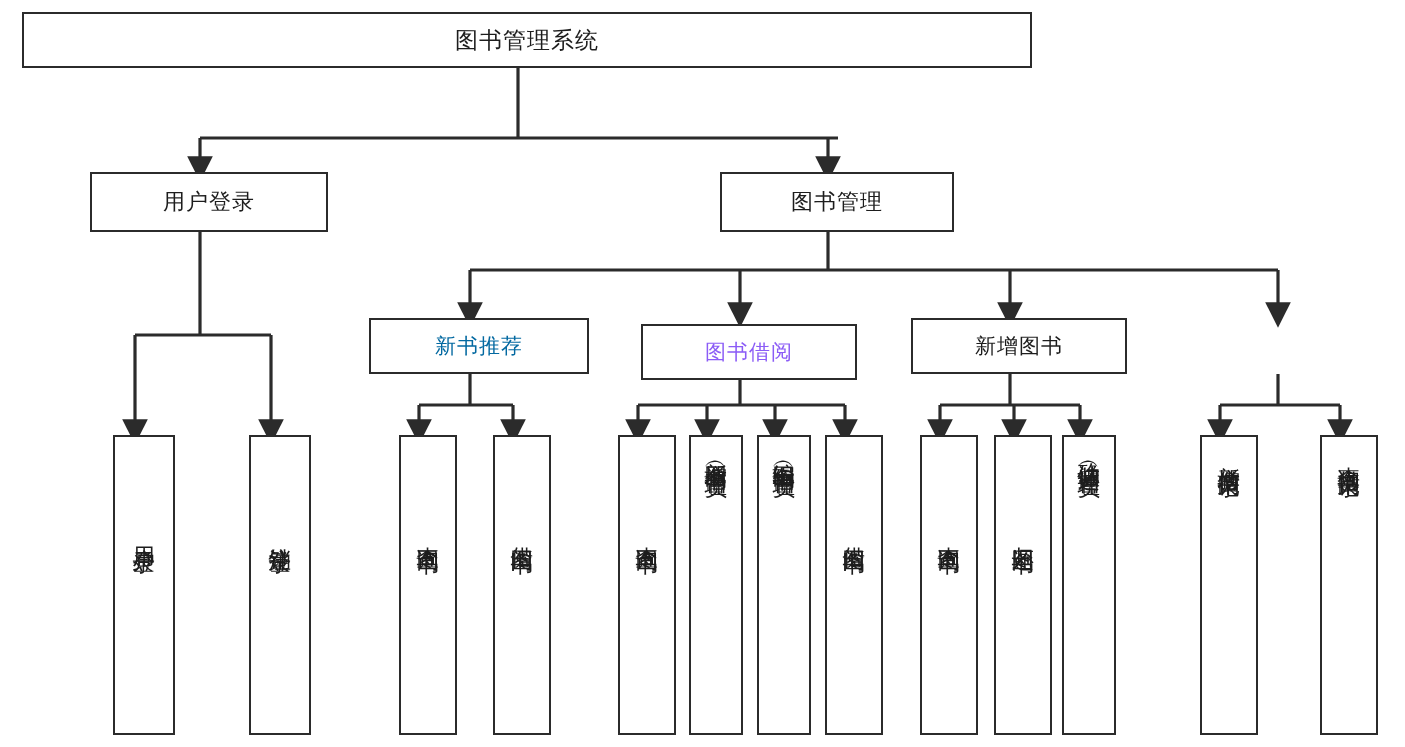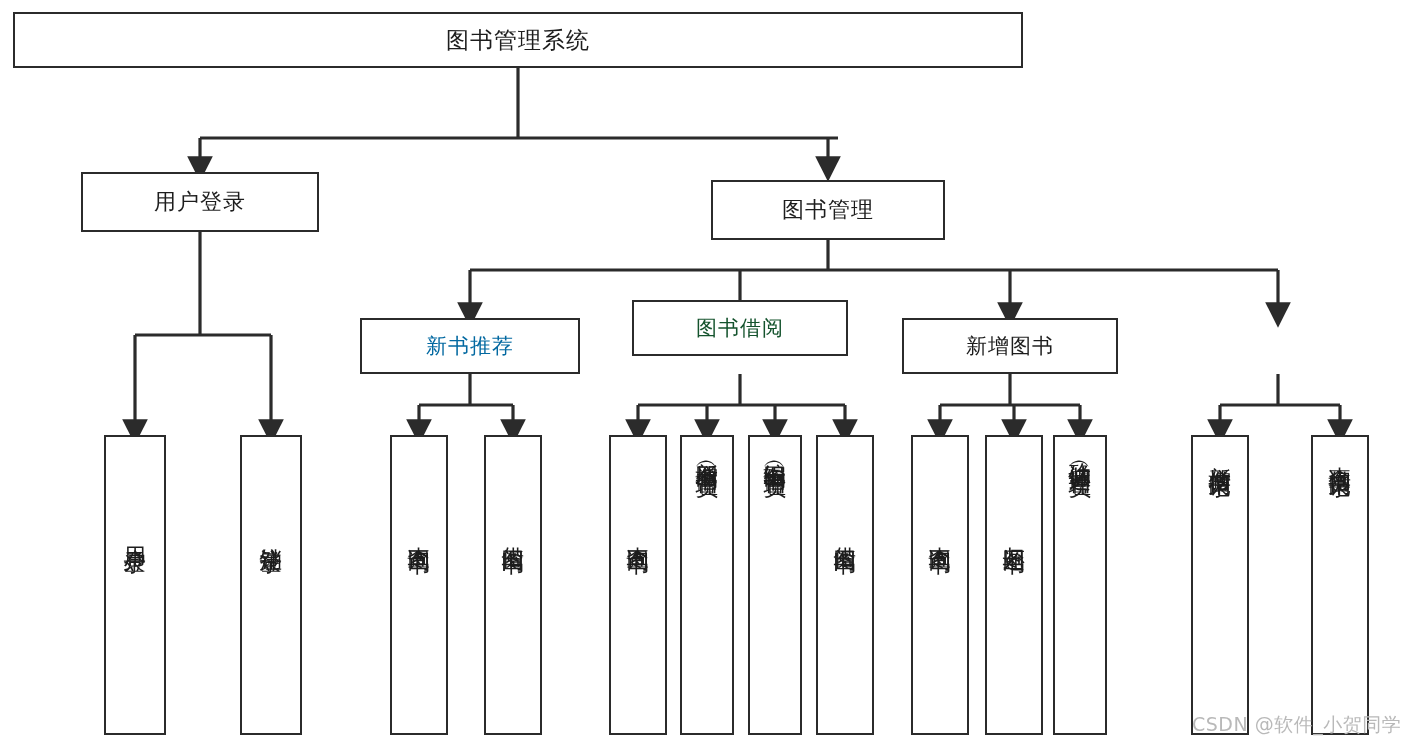--- a/index.html
+++ b/index.html
@@ -27,20 +27,21 @@
   .node {
     position: absolute;
     box-sizing: border-box;
     border: 2.5px solid #2b2b2b;
     background: #ffffff;
     color: #1d1d1d;
     display: flex;
     align-items: center;
     justify-content: center;
     text-align: left;
+    margin-left: 9px;
   }
   .node.root {
     font-size: 23px;
     letter-spacing: 1px;
   }
   .node.level2 {
     font-size: 22px;
     letter-spacing: 1px;
   }
   .node.level3 {
@@ -122,24 +123,24 @@
       <path d="M1278,374 L1278,405"></path>
       <path d="M1220,405 L1340,405"></path>
       <path d="M1220,405 L1220,423" marker-end="url(#arrow)"></path>
       <path d="M1340,405 L1340,423" marker-end="url(#arrow)"></path>
     </g>
   </svg>
 
   <div class="node root" style="left: 13px; top: 12px; width: 1010px; height: 56px; border-color: rgb(43, 43, 43); background: rgb(255, 255, 255); color: rgb(29, 29, 29);">图书管理系统</div>
 
   <div class="node level2" style="left: 81px; top: 172px; width: 238px; height: 60px; border-color: rgb(43, 43, 43); background: rgb(255, 255, 255); color: rgb(29, 29, 29);">用户登录</div>
-  <div class="node level2" style="left: 711px; top: 180px; width: 234px; height: 60px; border-color: rgb(43, 43, 43); background: rgb(255, 255, 255); color: rgb(29, 29, 29);">图书管理</div>
+  <div class="node level2" style="left: 711px; top: 172px; width: 234px; height: 60px; border-color: rgb(43, 43, 43); background: rgb(255, 255, 255); color: rgb(29, 29, 29);">图书管理</div>
 
   <div class="node level3" style="left: 360px; top: 318px; width: 220px; height: 56px; border-color: rgb(43, 43, 43); background: rgb(255, 255, 255); color: #0369a1;">新书推荐</div>
-  <div class="node level3" style="left: 632px; top: 300px; width: 216px; height: 56px; border-color: rgb(43, 43, 43); background: rgb(255, 255, 255); color: #14532d;">图书借阅</div>
+  <div class="node level3" style="left: 632px; top: 324px; width: 216px; height: 56px; border-color: rgb(43, 43, 43); background: rgb(255, 255, 255); color: #8b5cf6;">图书借阅</div>
   <div class="node level3" style="left: 902px; top: 318px; width: 216px; height: 56px; border-color: rgb(43, 43, 43); background: rgb(255, 255, 255); color: rgb(29, 29, 29);">新增图书</div>
 
   <div class="node leaf leaf-short" style="left: 104px; top: 435px; width: 62px; height: 300px; border-color: rgb(43, 43, 43); background: rgb(255, 255, 255); color: rgb(29, 29, 29);">
     <span class="vtext">用户登录</span>
   </div>
   <div class="node leaf leaf-short" style="left: 240px; top: 435px; width: 62px; height: 300px; border-color: rgb(43, 43, 43); background: rgb(255, 255, 255); color: rgb(29, 29, 29);">
     <span class="vtext">注销登录</span>
   </div>
   <div class="node leaf leaf-short" style="left: 390px; top: 435px; width: 58px; height: 300px; border-color: rgb(43, 43, 43); background: rgb(255, 255, 255); color: rgb(29, 29, 29);">
     <span class="vtext">查询图书</span>
@@ -168,15 +169,14 @@
   <div class="node leaf leaf-xtall" style="left: 1053px; top: 435px; width: 54px; height: 300px; border-color: rgb(43, 43, 43); background: rgb(255, 255, 255); color: rgb(29, 29, 29);">
     <span class="vtext">确认归还（管理员）</span>
   </div>
   <div class="node leaf leaf-tall" style="left: 1191px; top: 435px; width: 58px; height: 300px; border-color: rgb(43, 43, 43); background: rgb(255, 255, 255); color: rgb(29, 29, 29);">
     <span class="vtext">新增借阅记录</span>
   </div>
   <div class="node leaf leaf-tall" style="left: 1311px; top: 435px; width: 58px; height: 300px; border-color: rgb(43, 43, 43); background: rgb(255, 255, 255); color: rgb(29, 29, 29);">
     <span class="vtext">查询借阅记录</span>
   </div>
 
-  <div class="watermark" style="left: 1192px; top: 712px; color: rgb(185, 185, 185);">CSDN @软件_小贺同学</div>
 
 </div>
 
 </body></html>

